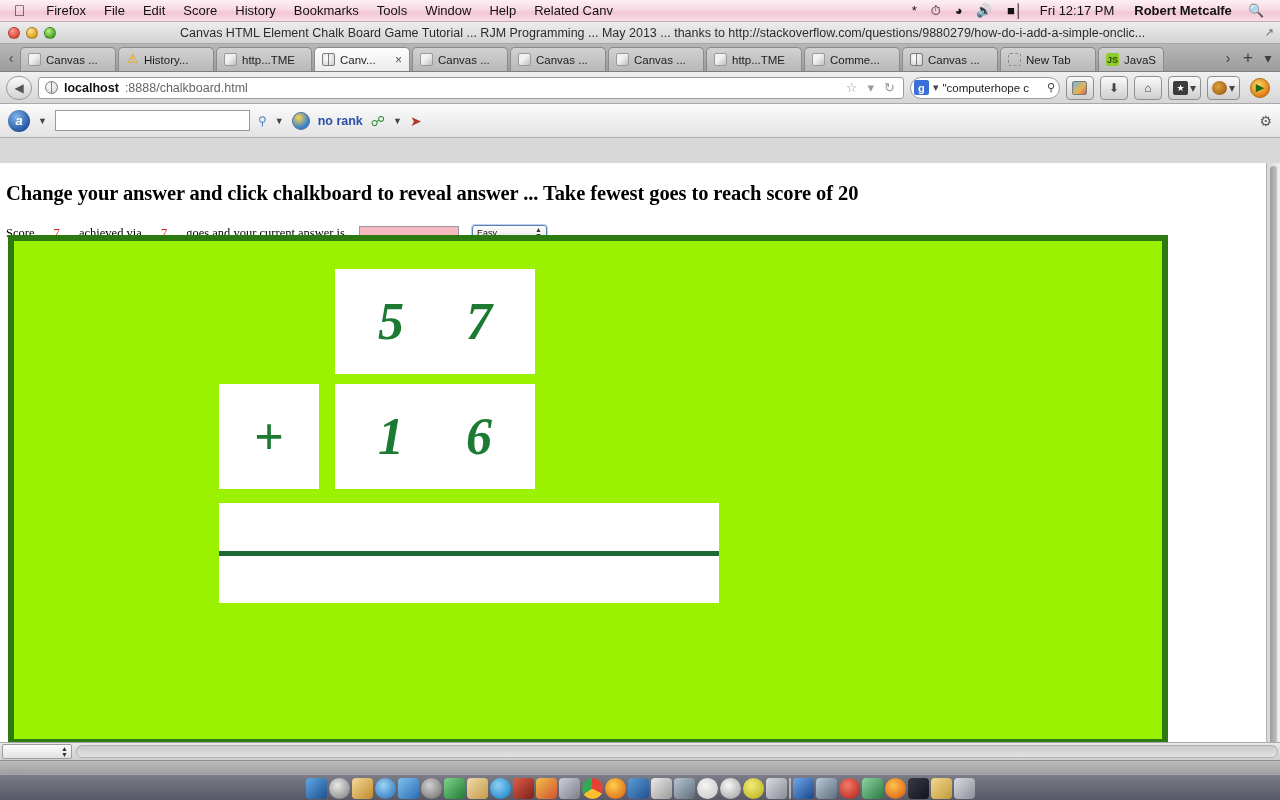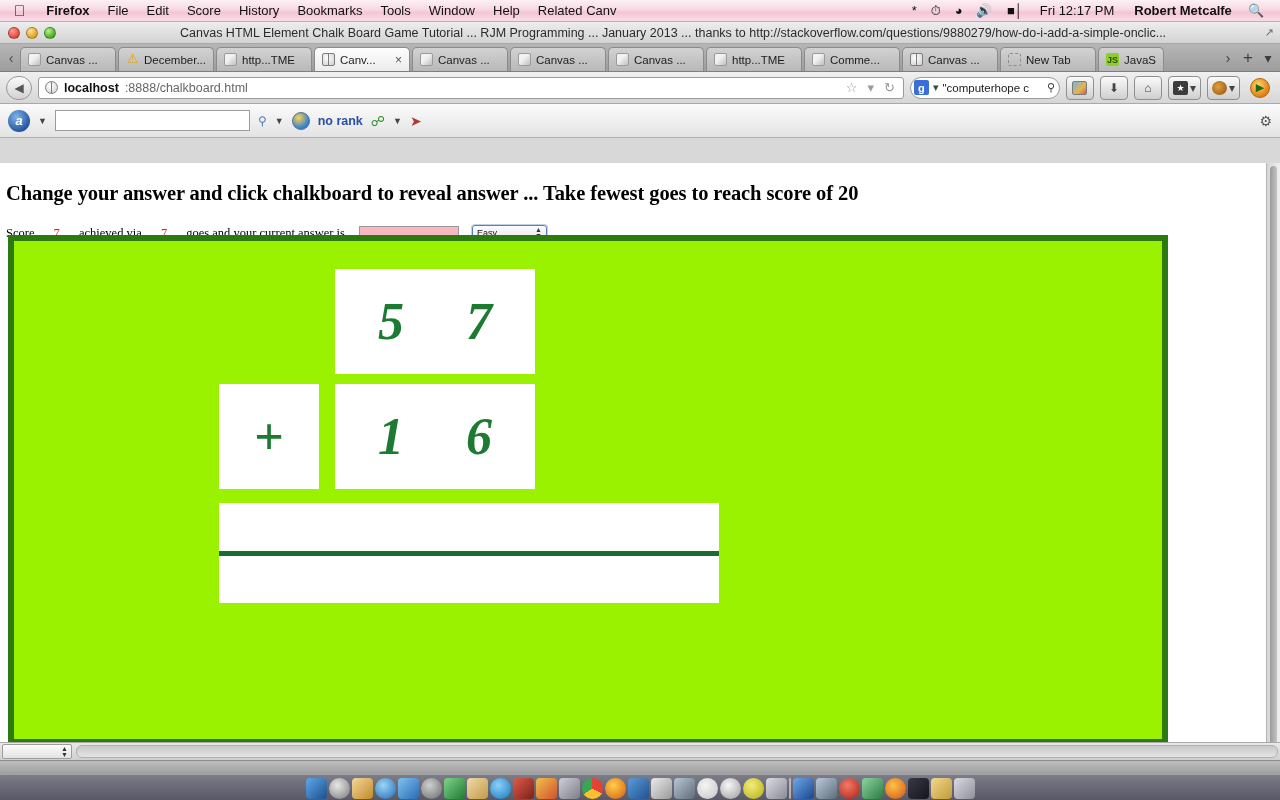--- a/index.html
+++ b/index.html
@@ -13,21 +13,21 @@
   
   #menubar{
     height:22px; width:1280px;
     background:linear-gradient(to bottom,#fdf0f4 0%,#f7d9e3 45%,#f2c6d6 60%,#fadde7 100%);
     border-bottom:1px solid #c9a8b6;
     display:flex; align-items:center; padding:0 8px; gap:0;
     font-size:13px; color:#111;
   }
   #menubar .apple{ font-size:15px; padding:0 12px 0 6px; line-height:1; }
   #menubar .mi{ padding:0 9px; white-space:nowrap; }
-  #menubar .mi.bold{ font-weight:bold; }
+  #menubar .mi.bold{ font-weight:normal; }
   #menubar .spacer{ flex:1; }
   #menubar .si{ padding:0 7px; display:flex; align-items:center; }
   #menubar .clock{ padding:0 10px; white-space:nowrap; }
   #menubar .user{ padding:0 10px; font-weight:bold; white-space:nowrap; }
 
   
   #ffwin{ width:1280px; height:752px; background:#d8d8d8; position:relative; }
 
   #titlebar{
     height:22px;
@@ -286,34 +286,34 @@
 </div>
 
 <div id="ffwin">
 
   <div id="titlebar">
     <div class="lights">
       <span class="light l-red"></span>
       <span class="light l-yel"></span>
       <span class="light l-grn"></span>
     </div>
-    <div id="wintitle">Canvas HTML Element Chalk Board Game Tutorial ... RJM Programming ... January 2013 ... thanks to http://stackoverflow.com/questions/9880279/how-do-i-add-a-simple-onclic...</div>
+    <div id="wintitle">Canvas HTML Element Chalk Board Game Tutorial ... RJM Programming ... May 2013 ... thanks to http://stackoverflow.com/questions/9880279/how-do-i-add-a-simple-onclic...</div>
     <span id="fullscreen-btn">↗</span>
   </div>
 
   <div id="tabstrip">
     <span id="tab-scroll-left">‹</span>
     <div class="tabs-wrap">
       <div class="tab">
         <span class="fav fav-doc"></span>
         <span class="tlabel">Canvas ...</span>
       </div>
       <div class="tab">
         <span class="fav fav-warn">⚠</span>
-        <span class="tlabel">December...</span>
+        <span class="tlabel">History...</span>
       </div>
       <div class="tab">
         <span class="fav fav-doc"></span>
         <span class="tlabel">http...TME</span>
       </div>
       <div class="tab active">
         <span class="fav fav-globe"></span>
         <span class="tlabel">Canv...</span>
         <span class="tclose">×</span>
       </div>

